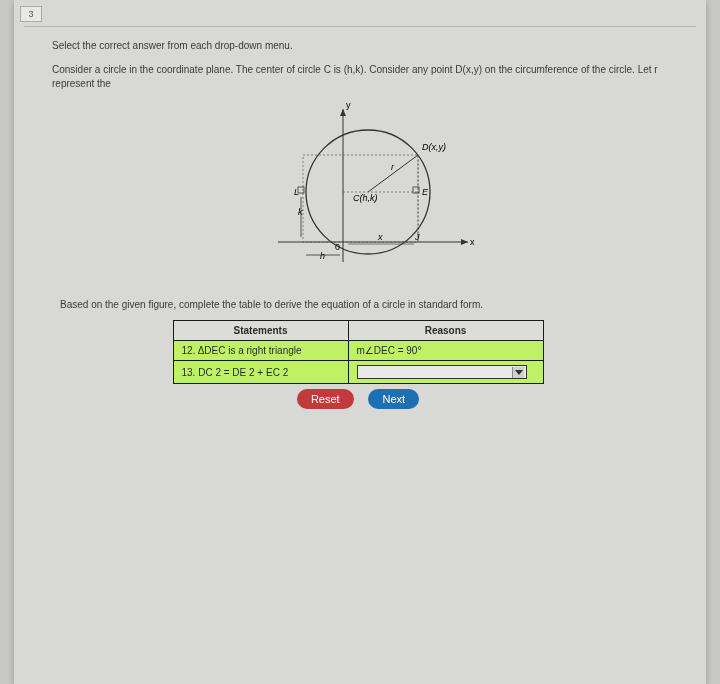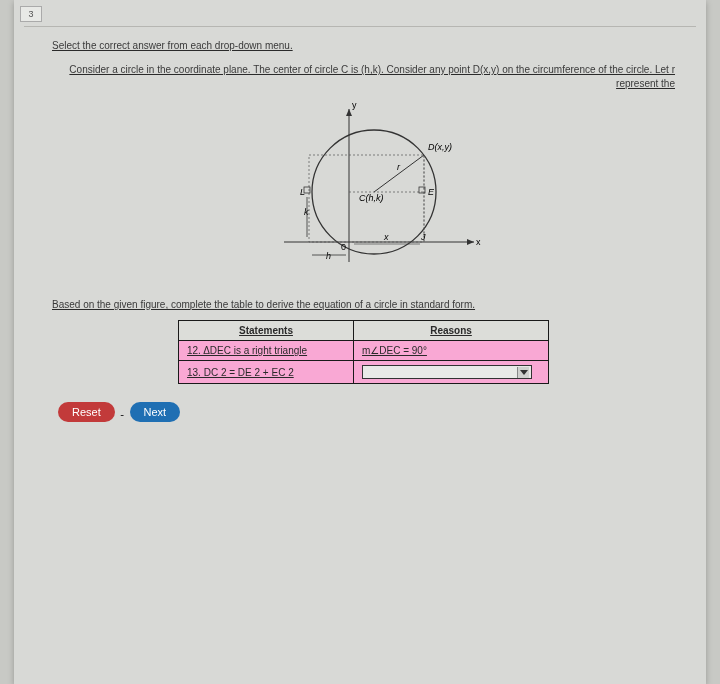--- a/index.html
+++ b/index.html
@@ -23,30 +23,30 @@
     top: 6px; left: 6px;
     width: 22px; height: 16px;
     background: #e8e9e6;
     border: 1px solid #aaa;
     text-align: center;
     line-height: 15px;
     font-size: 9px;
     color: #555;
   }
   .hr { position:absolute; left:10px; right:10px; top:26px; height:1px; background:#b6b6b2;}
-  .content { position:absolute; left:38px; right:31px; top:40px;text-decoration:underline; }
+  .content { position:absolute; left:38px; right:42px; top:40px; }
   .instr { font-size: 10px; color:#3a3a3a; margin-bottom: 12px; }
-  .prompt { font-size: 10px; color:#3a3a3a; line-height: 1.4; margin-bottom: 6px; text-align: right; }
+  .prompt { font-size: 10px; color:#3a3a3a; line-height: 1.4; margin-bottom: 6px; }
   .figwrap { text-align:center; margin: 6px 0 10px 0; }
   svg.fig { display:inline-block; }
-  .based { font-size: 10px; color:#3a3a3a; margin: 8px 0 10px 0;}
+  .based { font-size: 10px; color:#3a3a3a; margin: 8px 0 10px 8px;}
   table.derive {
     border-collapse: collapse;
     margin: 0 auto;
-    background: #f9a8d4;
+    background: #bef264;
   }
   table.derive th, table.derive td {
     border: 1px solid #1a1a1a;
     font-size: 10px;
     padding: 4px 8px;
     vertical-align: middle;
   }
   table.derive th { font-weight: bold; text-align:center; background:#dcddd9; }
   .stcol { width: 175px; }
   .rcol  { width: 195px; }
@@ -59,21 +59,21 @@
   .dd.wide { width: 170px; }
   .dd .chev {
     position:absolute; right:2px; top:1px; width:12px; height:11px;
     background:#d0d1ce; border-left:1px solid #888;
   }
   .dd .chev::after{
     content:""; position:absolute; left:2px; top:3px;
     border-left:4px solid transparent; border-right:4px solid transparent;
     border-top:5px solid #333;
   }
-  .btnrow { margin-top: 16px; }
+  .btnrow { text-align:center; margin-top: 3px; }
   .btn {
     display:inline-block; color:#fff; font-size:11px;
     padding: 4px 14px; border-radius: 11px; margin: 0 6px;
     position: relative; top: 2px;
   }
   .btn.reset { background:#c23a3a; }
   .btn.next  { background:#1f6fb3; }
 </style>
 </head>
 <body>

